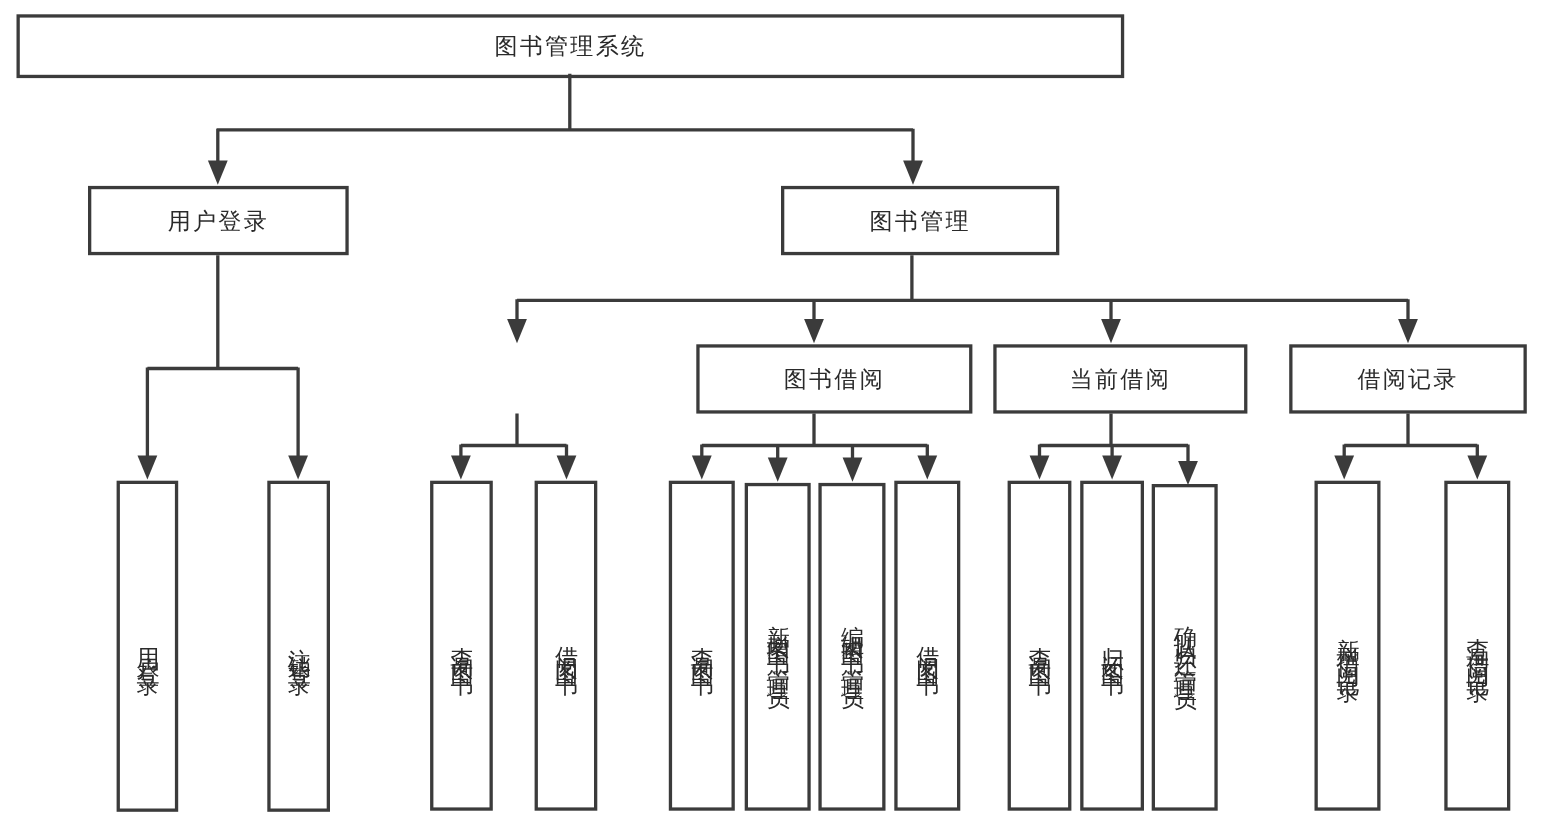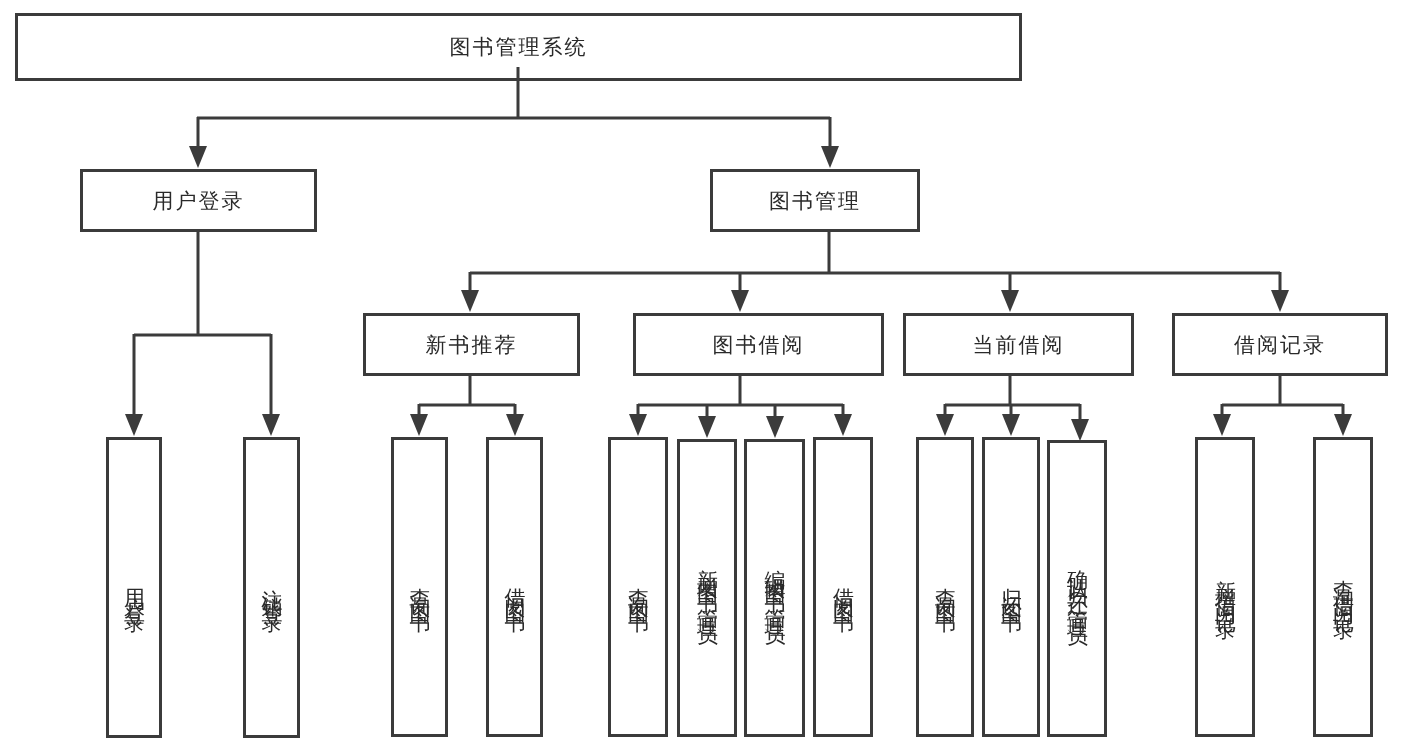--- a/index.html
+++ b/index.html
@@ -60,34 +60,31 @@
       <polygon class="arrow" points="766,416 784,416 775,438"></polygon>
       <polygon class="arrow" points="834,414 852,414 843,436"></polygon>
       <polygon class="arrow" points="936,414 954,414 945,436"></polygon>
       <polygon class="arrow" points="1002,414 1020,414 1011,436"></polygon>
       <polygon class="arrow" points="1071,419 1089,419 1080,441"></polygon>
       <polygon class="arrow" points="1213,414 1231,414 1222,436"></polygon>
       <polygon class="arrow" points="1334,414 1352,414 1343,436"></polygon>
     </g>
   </svg>
 
-  <div class="node h" style="left:15px;top:13px;width:1007px;height:68px">
+  <div class="node h" style="left:15px;top:13px;width:1007px;height:58px">
     <span class="lbl">图书管理系统</span>
   </div>
 
   <div class="node h" style="left:80px;top:169px;width:237px;height:63px">
     <span class="lbl">用户登录</span>
   </div>
-  <div class="node h" style="left:710px;top:169px;width:210px;height:63px">
+  <div class="node h" style="left:710px;top:169px;width:253px;height:63px">
     <span class="lbl">图书管理</span>
   </div>
 
-  <div class="node h" style="left:363px;top:313px;width:217px;height:63px">
-    <span class="lbl">新书推荐</span>
-  </div>
   <div class="node h" style="left:633px;top:313px;width:251px;height:63px">
     <span class="lbl">图书借阅</span>
   </div>
   <div class="node h" style="left:903px;top:313px;width:231px;height:63px">
     <span class="lbl">当前借阅</span>
   </div>
   <div class="node h" style="left:1172px;top:313px;width:216px;height:63px">
     <span class="lbl">借阅记录</span>
   </div>
 

